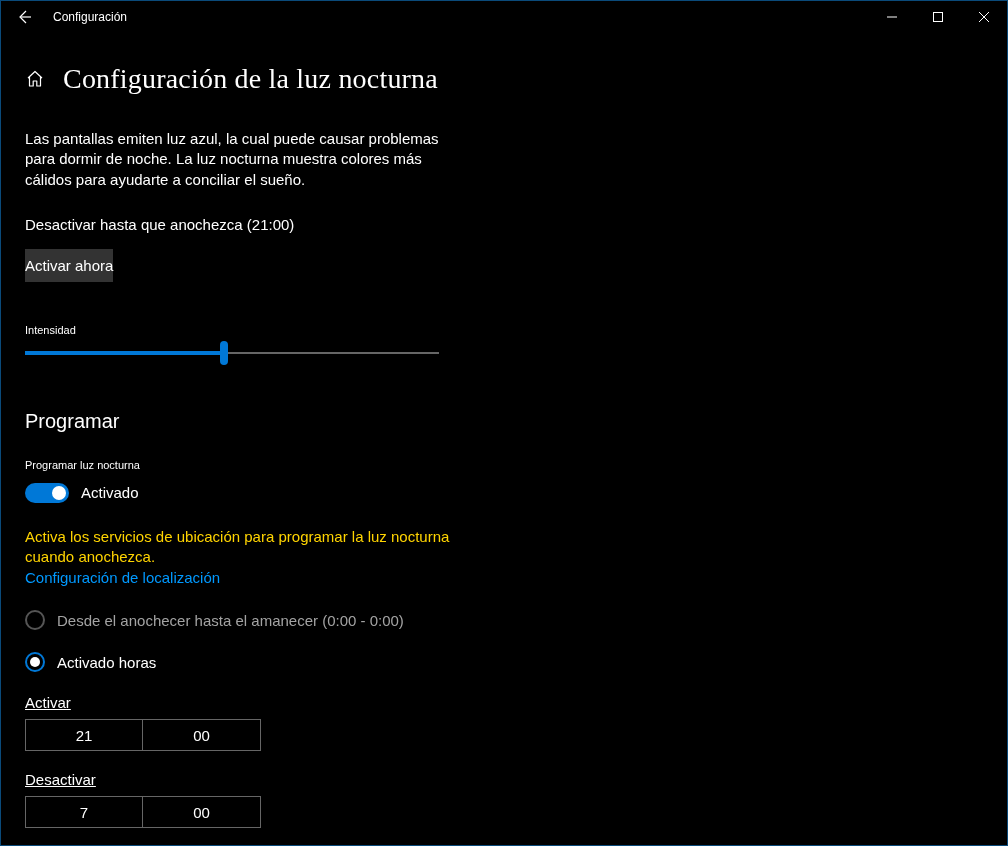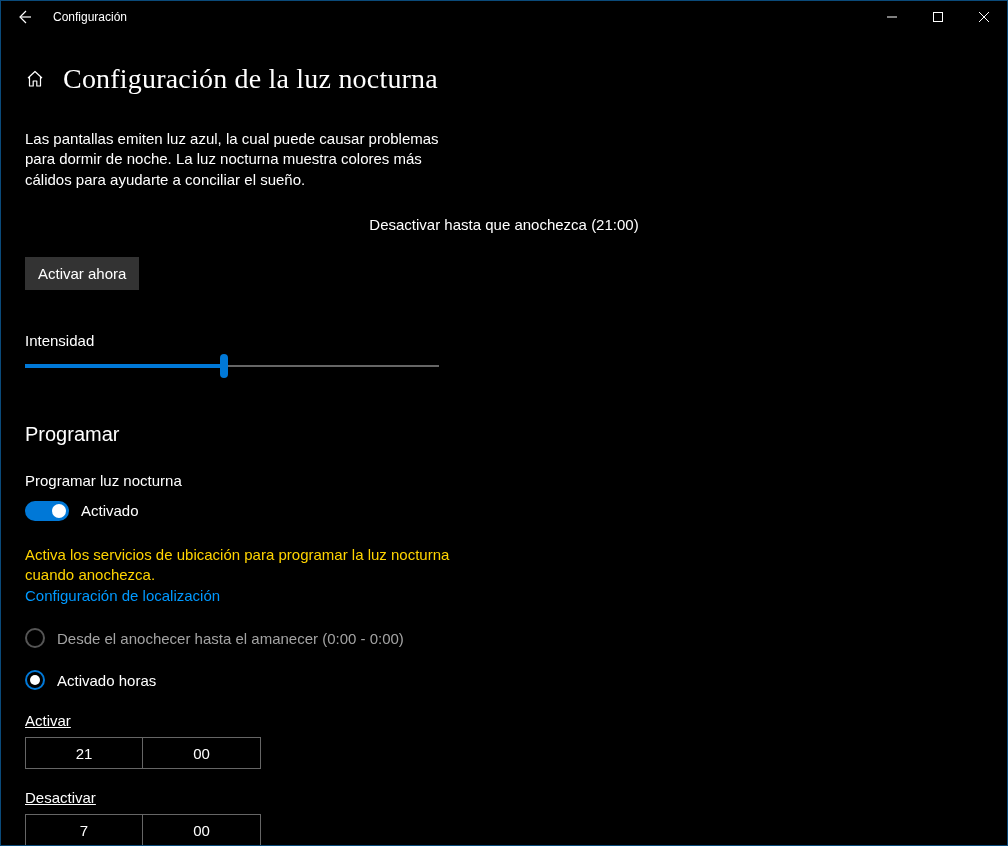--- a/index.html
+++ b/index.html
@@ -9,23 +9,23 @@
   .titlebar-left { display: flex; align-items: center; gap: 20px; }
   .back-arrow { width: 18px; height: 18px; display:flex; align-items:center; justify-content:center; cursor:pointer; }
   .titlebar-title { font-size: 12px; }
   .win-controls { display: flex; }
   .win-btn { width: 46px; height: 32px; display:flex; align-items:center; justify-content:center; cursor:pointer; }
   .content { padding: 24px 24px 0 24px; }
   .header-row { display:flex; align-items:center; gap: 18px; margin-top: 6px; margin-bottom: 34px; }
   .home-icon { width: 20px; height: 20px; display:flex; align-items:center; justify-content:center; }
   .page-title { font-size: 28px; font-weight: 350; letter-spacing: 0.2px; font-family: Liberation Serif, serif; }
   .desc { max-width: 420px; line-height: 1.35; font-size: 15px; margin-bottom: 26px; }
-  .status-line { font-size: 15px; margin-bottom: 24px; text-align: center; }
-  .btn { background: #333333; color:#fff; border:none; padding: 8px 13px; font-size: 15px; font-family:inherit; cursor:pointer; }
-  .label { font-size: 15px; margin-bottom: 12px; }
+  .status-line { font-size: 15px; margin-bottom: 16px; }
+  .btn { background: #333333; color:#fff; border:none; padding: 8px 0; font-size: 15px; font-family:inherit; cursor:pointer; }
+  .label { font-size: 11px; margin-bottom: 12px; }
   .slider-wrap { width: 414px; position: relative; margin-bottom: 10px; }
   .slider-track { height: 2px; background: #666; position: relative; top: 4px; }
   .slider-fill { position:absolute; left:0; top:3px; height:4px; background:#0078d7; }
   .slider-thumb { position:absolute; top:-5px; width:8px; height:24px; background:#0078d7; border-radius:4px; transform:translateX(-50%); top:-7px; }
   .section-title { font-size: 20px; font-weight: 400; margin-top: 60px; margin-bottom: 26px; }
   .toggle-row { display:flex; align-items:center; gap: 12px; margin-bottom: 24px; }
   .toggle { width: 44px; height: 20px; border-radius: 10px; background:#0078d7; position:relative; cursor:pointer; }
   .toggle-knob { position:absolute; right:3px; top:3px; width:14px; height:14px; border-radius:50%; background:#fff; }
   .warn { color:#ffd400; max-width:430px; line-height:1.35; font-size:15px; }
   .link { color:#0099ff; font-size:15px; cursor:pointer; margin-top:2px; display:block; margin-bottom: 24px; }

